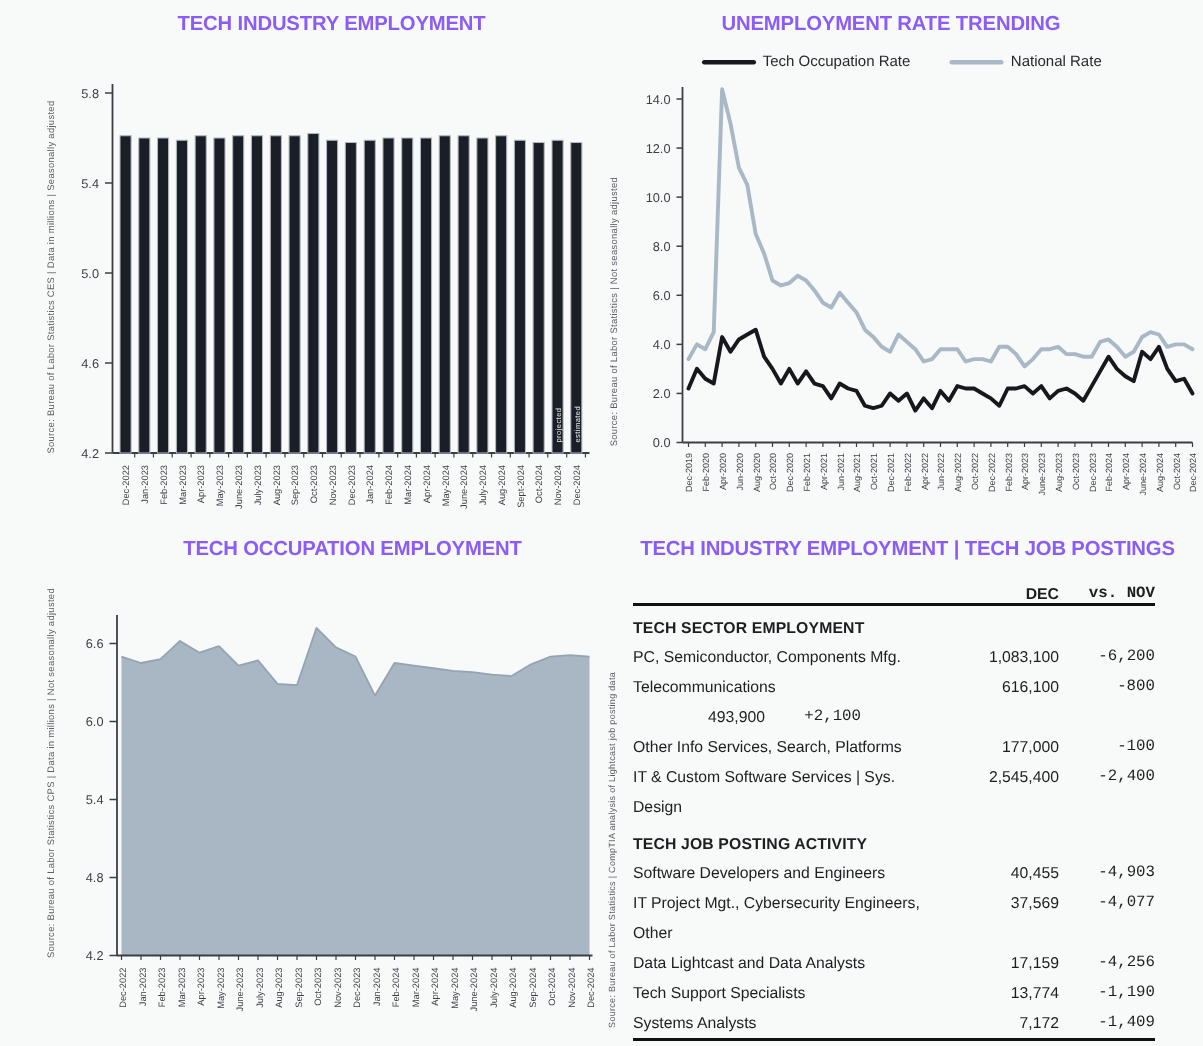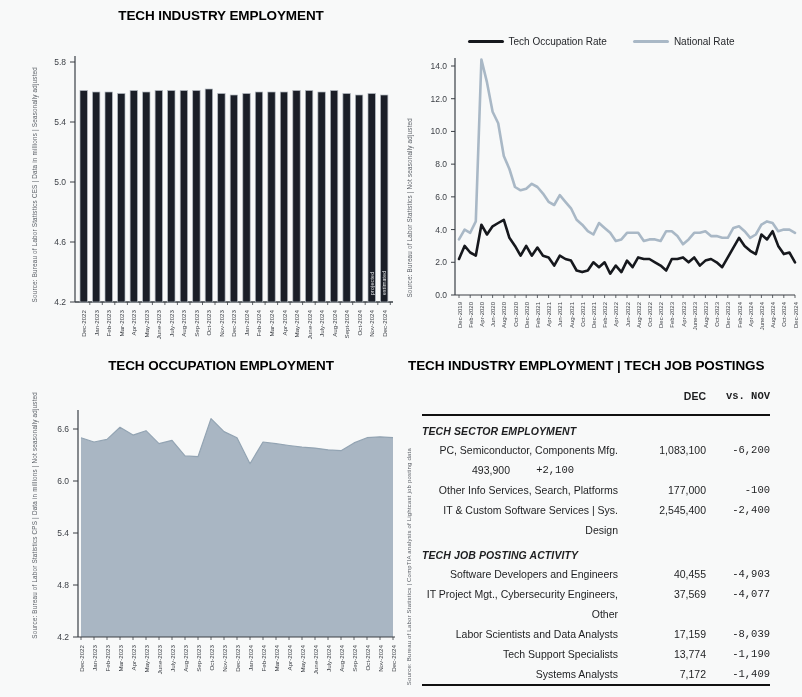--- a/index.html
+++ b/index.html
@@ -1,43 +1,43 @@
 <!DOCTYPE html>
 <html><head>
 <meta charset="utf-8">
 <style>
   html,body{margin:0;padding:0;background:#f8f9f9;}
   .dashboard{position:relative;width:802px;height:697px;background:#f8f9f9;overflow:hidden;
              font-family:"Liberation Sans",sans-serif;color:#1d1e20;}
   .panel{position:absolute;}
   #p1{left:0;top:0;width:400px;height:350px;}
   #p2{left:400px;top:0;width:402px;height:350px;}
-  #p3{left:0;top:350px;width:400px;height:347px;}
+  #p3{left:0;top:350px;width:400px;height:347px;padding-left:28px;}
   #p4{left:400px;top:350px;width:402px;height:347px;}
   .panel-title{position:absolute;top:8px;left:0;right:0;margin:0;font-size:13.5px;font-weight:bold;
-               color:#000000;letter-spacing:-0.1px;text-align:center;white-space:nowrap;}
+               color:#8b5cf6;letter-spacing:-0.1px;text-align:center;white-space:nowrap;}
   #p1 .panel-title,#p3 .panel-title{padding-left:42px;}
   #p2 .panel-title{padding-right:14px;}
-  #p4 .panel-title{text-align:left;padding-left:8px;}
+  #p4 .panel-title{text-align:center;padding-left:8px;}
   svg.chart{position:absolute;left:0;top:0;}
   svg text{font-family:"Liberation Sans",sans-serif;}
   .source-label{position:absolute;writing-mode:vertical-rl;transform:rotate(180deg);
                 font-size:6.3px;color:#5a5f66;letter-spacing:0.2px;white-space:nowrap;}
   .legend{position:absolute;left:0;right:0;top:36px;display:flex;justify-content:center;gap:26px;}
   .legend-item{display:flex;align-items:center;gap:5px;}
   .legend-line{display:inline-block;width:36px;height:3.6px;border-radius:2px;}
   .legend-label{font-size:10px;color:#26282c;}
   .data-table{position:absolute;left:22px;top:40px;width:348px;border-bottom:2.2px solid #111;
               font-size:10.5px;color:#1d1e20;}
-  .tbl-header{display:flex;align-items:flex-start;padding-bottom:12px;border-bottom:2.2px solid #111;
+  .tbl-header{display:flex;align-items:flex-start;padding-bottom:0;border-bottom:2.2px solid #111;
               font-weight:bold;font-size:10.5px;}
-  .c-label{flex:1;text-align:right;}
+  .c-label{flex:1;}
   .c-dec{width:88px;text-align:right;}
   .c-nov{width:64px;text-align:right;font-family:Liberation Mono, monospace;}
-  .tbl-sec{font-weight:bold;margin-top:7px;line-height:17px;letter-spacing:0.1px;font-style:italic;}
+  .tbl-sec{font-weight:bold;margin-top:7px;line-height:17px;letter-spacing:0.1px;}
   .tbl-row{display:flex;line-height:20px;}
 </style>
 </head>
 <body>
 
 <div class="dashboard">
 
   <section class="panel" id="p1">
     <h2 class="panel-title">TECH INDUSTRY EMPLOYMENT</h2>
     <svg class="chart" width="400" height="350" viewBox="0 0 400 350">
@@ -128,20 +128,21 @@
         <rect x="380.5" y="95.0" width="7.4" height="207.0" fill="#1a1e27" stroke="#b3b9c0" stroke-width="0.7"></rect>
         <line x1="390.3" y1="302" x2="390.3" y2="305" stroke="#3a3f45" stroke-width="0.8"></line>
         <text x="386.68" y="310" font-size="6.2" text-anchor="end" fill="#3b3f45" transform="rotate(-90 386.68 310)">Dec-2024</text>
         <text x="373.96" y="295" font-size="5" text-anchor="start" fill="#eceef0" transform="rotate(-90 373.96 295)" letter-spacing="0.3">projected</text>
         <text x="386.48" y="295" font-size="5" text-anchor="start" fill="#eceef0" transform="rotate(-90 386.48 295)" letter-spacing="0.3">estimated</text>
       </svg>
     <div class="source-label" style="left:31px;bottom:48px">Source: Bureau of Labor Statistics CES | Data in millions | Seasonally adjusted</div>
   </section>
 
   <section class="panel" id="p2">
+    <h2 class="panel-title">UNEMPLOYMENT RATE TRENDING</h2>
     <div class="legend">
       <div class="legend-item">
         <span class="legend-line" style="background: rgb(22, 24, 29);"></span>
         <span class="legend-label">Tech Occupation Rate</span>
       </div>
       <div class="legend-item">
         <span class="legend-line" style="background: rgb(169, 184, 198);"></span>
         <span class="legend-label">National Rate</span>
       </div>
     </div>
@@ -312,20 +313,25 @@
         <div class="c-nov">vs. NOV</div>
       </div>
       <div id="tbody">
           <div class="tbl-sec">TECH SECTOR EMPLOYMENT</div>
           <div class="tbl-row">
             <span class="c-label">PC, Semiconductor, Components Mfg.</span>
             <span class="c-dec">1,083,100</span>
             <span class="c-nov">-6,200</span>
           </div>
           <div class="tbl-row">
+            <span class="c-label">Telecommunications</span>
+            <span class="c-dec">616,100</span>
+            <span class="c-nov">-800</span>
+          </div>
+          <div class="tbl-row">
             <span class="c-dec">493,900</span>
             <span class="c-nov">+2,100</span>
           </div>
           <div class="tbl-row">
             <span class="c-label">Other Info Services, Search, Platforms</span>
             <span class="c-dec">177,000</span>
             <span class="c-nov">-100</span>
           </div>
           <div class="tbl-row">
             <span class="c-label">IT &amp; Custom Software Services | Sys. Design</span>
@@ -337,23 +343,23 @@
             <span class="c-label">Software Developers and Engineers</span>
             <span class="c-dec">40,455</span>
             <span class="c-nov">-4,903</span>
           </div>
           <div class="tbl-row">
             <span class="c-label">IT Project Mgt., Cybersecurity Engineers, Other</span>
             <span class="c-dec">37,569</span>
             <span class="c-nov">-4,077</span>
           </div>
           <div class="tbl-row">
-            <span class="c-label">Labor Scientists and Data Analysts</span>
+            <span class="c-label">Data Lightcast and Data Analysts</span>
             <span class="c-dec">17,159</span>
-            <span class="c-nov">-8,039</span>
+            <span class="c-nov">-4,256</span>
           </div>
           <div class="tbl-row">
             <span class="c-label">Tech Support Specialists</span>
             <span class="c-dec">13,774</span>
             <span class="c-nov">-1,190</span>
           </div>
           <div class="tbl-row">
             <span class="c-label">Systems Analysts</span>
             <span class="c-dec">7,172</span>
             <span class="c-nov">-1,409</span>

